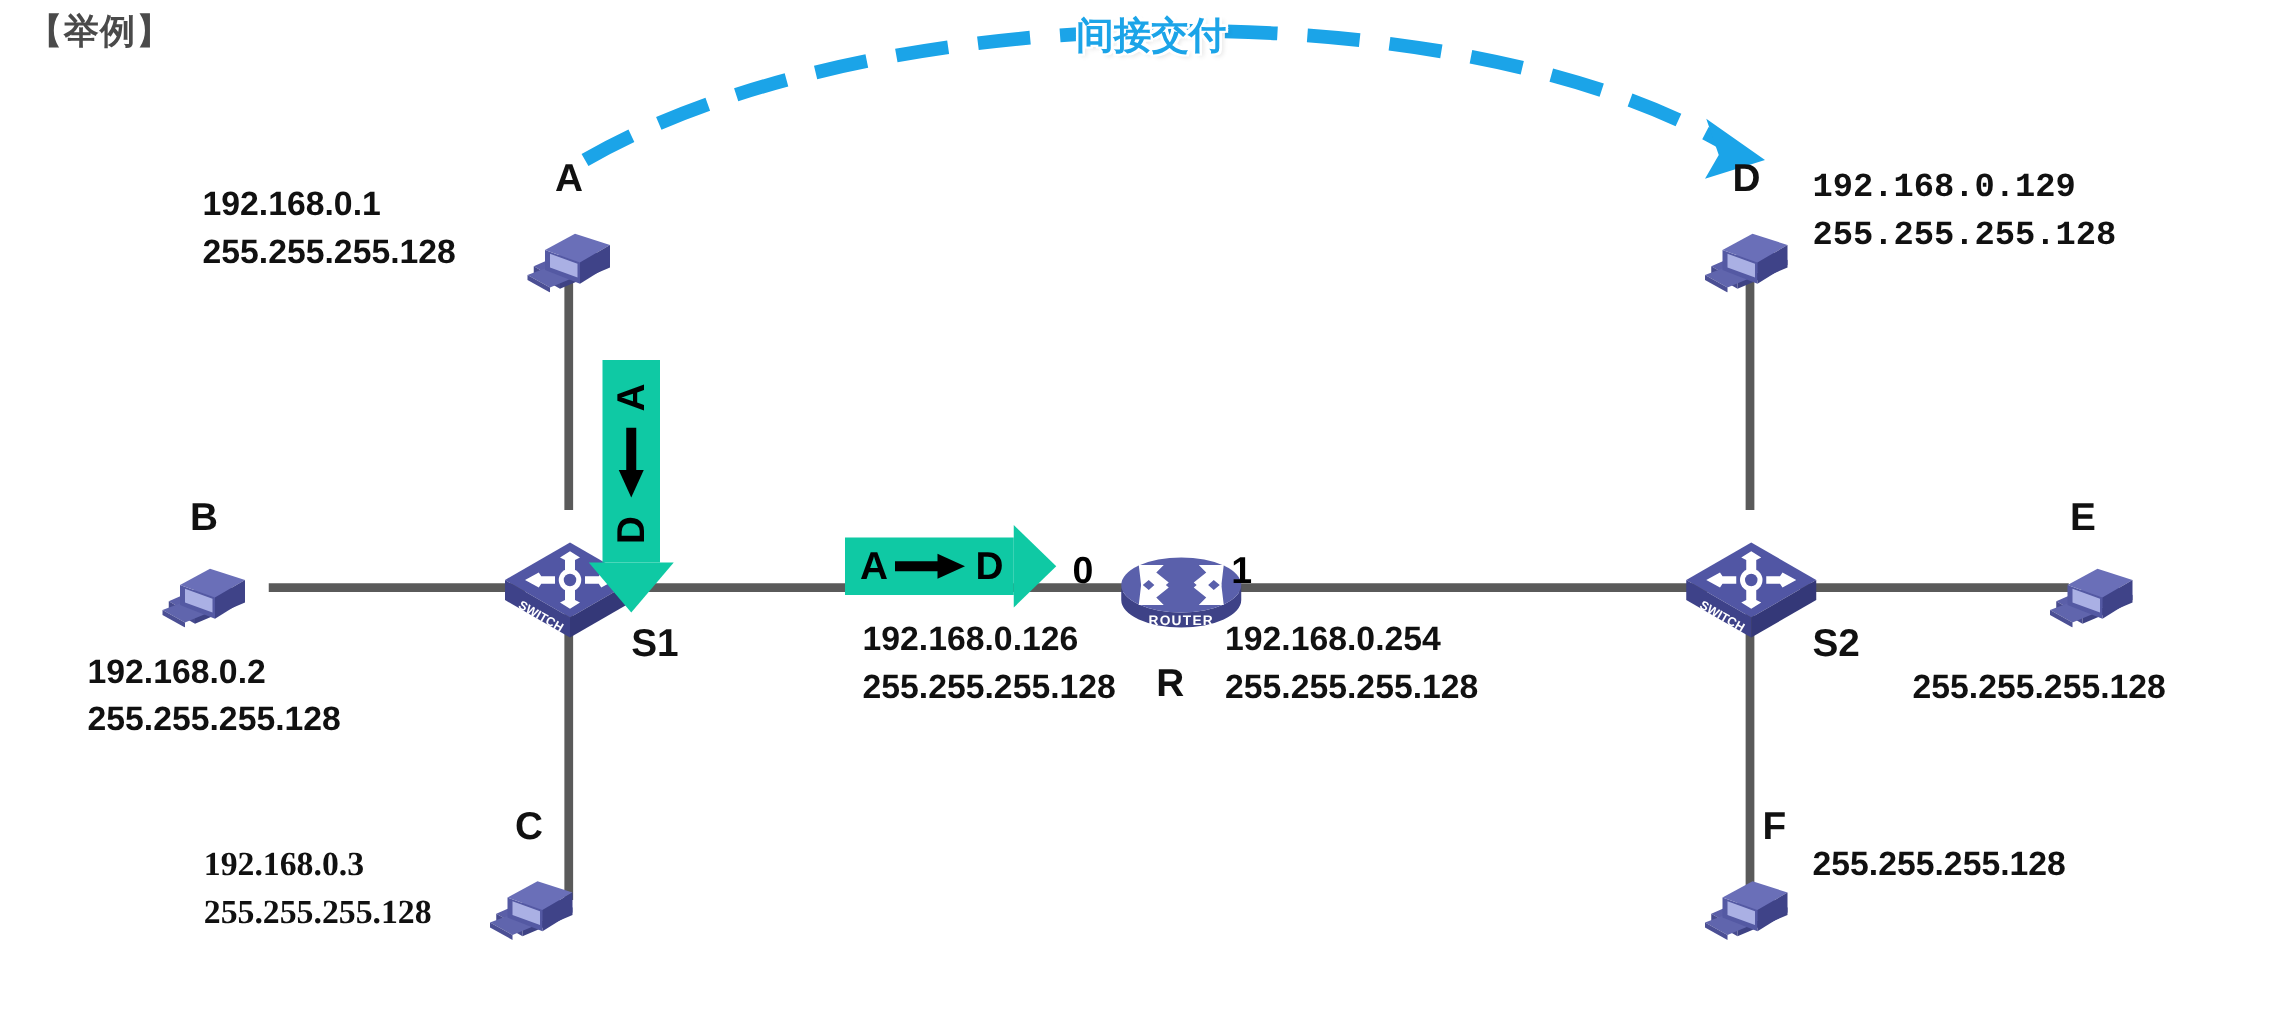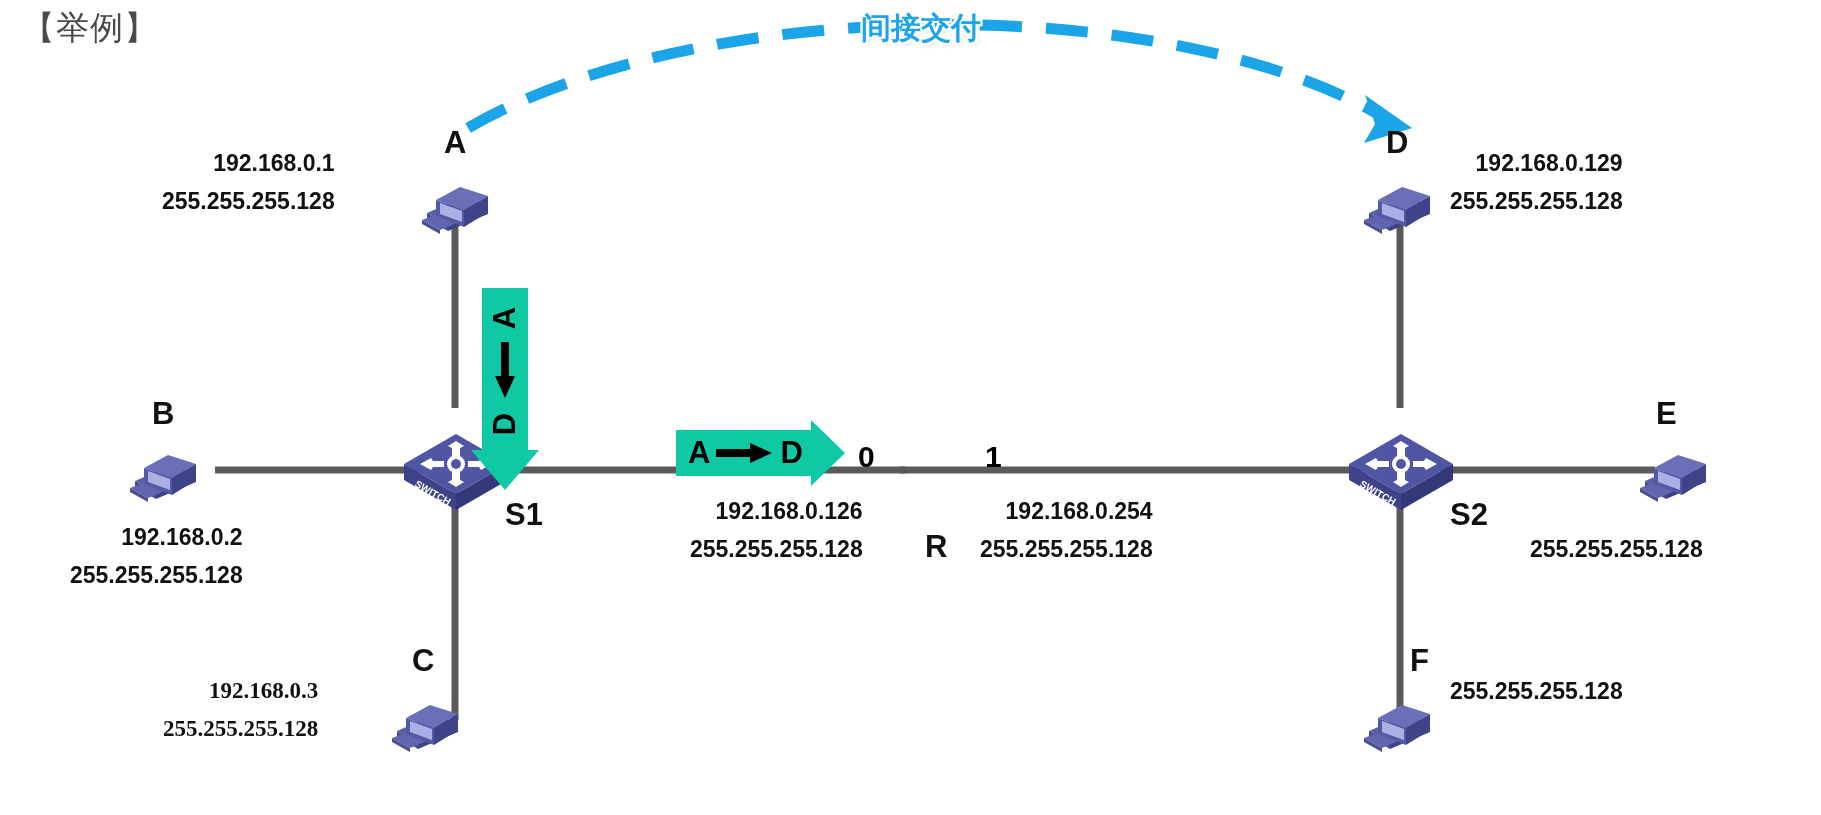--- a/index.html
+++ b/index.html
@@ -13,22 +13,22 @@
     position: relative;
     width: 1821px;
     height: 815px;
     background: #ffffff;
     overflow: hidden;
   }
   
   .title {
     position: absolute;
     left: 22px; top: 6px;
-    font-size: 33px;
-    font-weight: normal;
+    font-size: 28px;
+    font-weight: bold;
     color: #4a4a4a;
     letter-spacing: 1px;
     white-space: nowrap;
   }
   
   svg.layer {
     position: absolute;
     left: 0; top: 0;
     width: 1821px; height: 815px;
     overflow: visible;
@@ -37,26 +37,25 @@
   .nodeid {
     position: absolute;
     font-size: 31px;
     font-weight: bold;
     color: #111111;
     white-space: nowrap;
     letter-spacing: 0px;
   }
   .addr {
     position: absolute;
-    font-size: 23px;
+    font-size: 27px;
     font-weight: bold;
     color: #111111;
     white-space: nowrap;
     line-height: 38px;
-    text-align: right;
   }
   .addr div { white-space: nowrap; }
   .portnum {
     position: absolute;
     font-size: 30px;
     font-weight: bold;
     color: #000000;
   }
   .arclabel {
     position: absolute;
@@ -223,21 +222,21 @@
         <polygon points="28,55 68,38 68,44 28,61" fill="#3e4284"></polygon>
         <polygon points="2,50 20,60 44,50 26,41" fill="#6065ad"></polygon>
         <polygon points="2,50 20,60 20,64 2,54" fill="#4b4f94"></polygon>
         <polygon points="16,30 16,46 44,57 44,40" fill="#5459a3"></polygon>
         <polygon points="16,30 44,40 68,26 40,17" fill="#6a6fb8"></polygon>
         <polygon points="44,40 68,26 68,42 44,57" fill="#3f4388"></polygon>
         <polygon points="20,33 20,44 42,52 42,41" fill="#aab0e4"></polygon>
       </g>
     </svg>
   </div>
-  <div class="addr" style="left:1450px; top:144px;">
+  <div class="addr" style="left:1450px; top:132px;font-family:Liberation Mono, monospace;">
     <div>192.168.0.129</div>
     <div>255.255.255.128</div>
   </div>
 
   <div class="nodeid" style="left:1656px; top:396px;">E</div>
   <div class="dev" style="left:1638px; top:438px;">
     <svg width="74" height="64" viewBox="0 0 74 64">
       <g>
         <polygon points="7,43 28,55 68,38 46,26" fill="#5b5fa8"></polygon>
         <polygon points="7,43 28,55 28,61 7,49" fill="#474b8f"></polygon>
@@ -310,20 +309,35 @@
         <polygon points="20,34 31,28 33,31 44,31 44,37 33,37 31,40"></polygon>
         <polygon points="92,34 81,28 79,31 68,31 68,37 79,37 81,40"></polygon>
         <circle cx="56" cy="34" r="9"></circle>
       </g>
       <circle cx="56" cy="34" r="5" fill="#5156a4"></circle>
       <text x="14" y="56" fill="#ffffff" font-size="10" font-weight="bold" font-family="Liberation Sans, sans-serif" transform="rotate(30 14 56)">SWITCH</text>
     </svg>
   </div>
   <div class="nodeid" style="left:1450px; top:497px;">S2</div>
 
+  <div class="dev" style="left:895px; top:438px;">
+    <svg width="100" height="74" viewBox="0 0 100 74">
+
+      <path d="M 2,30 A 48,22 0 0 0 98,30 L 98,42 A 48,22 0 0 1 2,42 Z" fill="#3e4287"></path>
+      <ellipse cx="50" cy="30" rx="48" ry="22" fill="#5a60ab"></ellipse>
+
+      <g fill="#ffffff" stroke="none">
+        <polygon points="16,14 36,14 30,20 40,28 33,34 24,26 18,31"></polygon>
+        <polygon points="84,14 64,14 70,20 60,28 67,34 76,26 82,31"></polygon>
+        <polygon points="16,46 36,46 30,40 40,32 33,26 24,34 18,29"></polygon>
+        <polygon points="84,46 64,46 70,40 60,32 67,26 76,34 82,29"></polygon>
+      </g>
+      <text x="50" y="62" fill="#ffffff" font-size="11" font-weight="bold" text-anchor="middle" font-family="Liberation Sans, sans-serif" letter-spacing="1">ROUTER</text>
+    </svg>
+  </div>
   <div class="nodeid" style="left:930px; top:450px; top:450px;"></div>
   <div class="nodeid" style="left:925px; top:529px;">R</div>
 
   <div class="portnum" style="left:858px; top:440px;">0</div>
   <div class="portnum" style="left:985px; top:440px;">1</div>
 
   <div class="addr" style="left:690px; top:492px;">
     <div>192.168.0.126</div>
     <div>255.255.255.128</div>
   </div>

